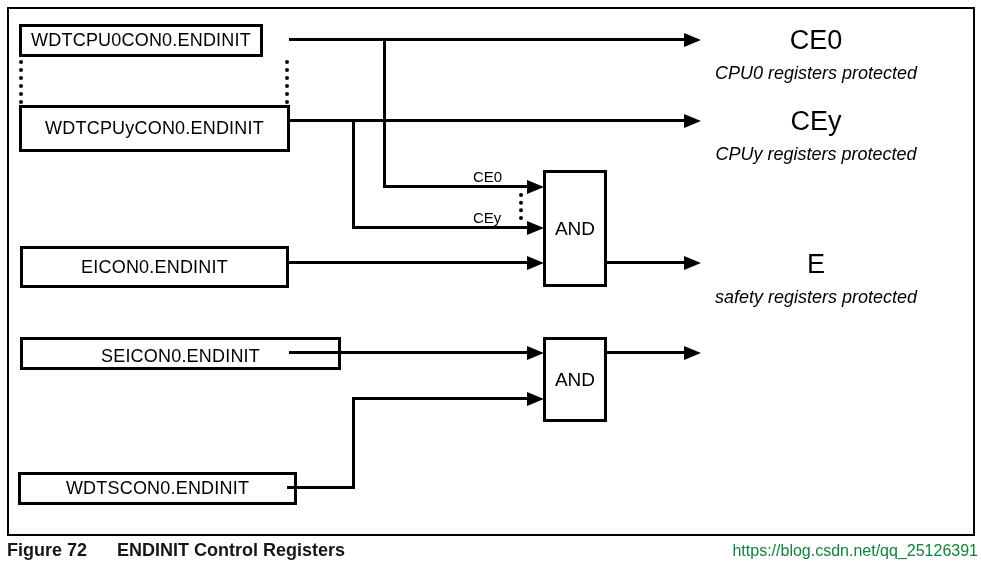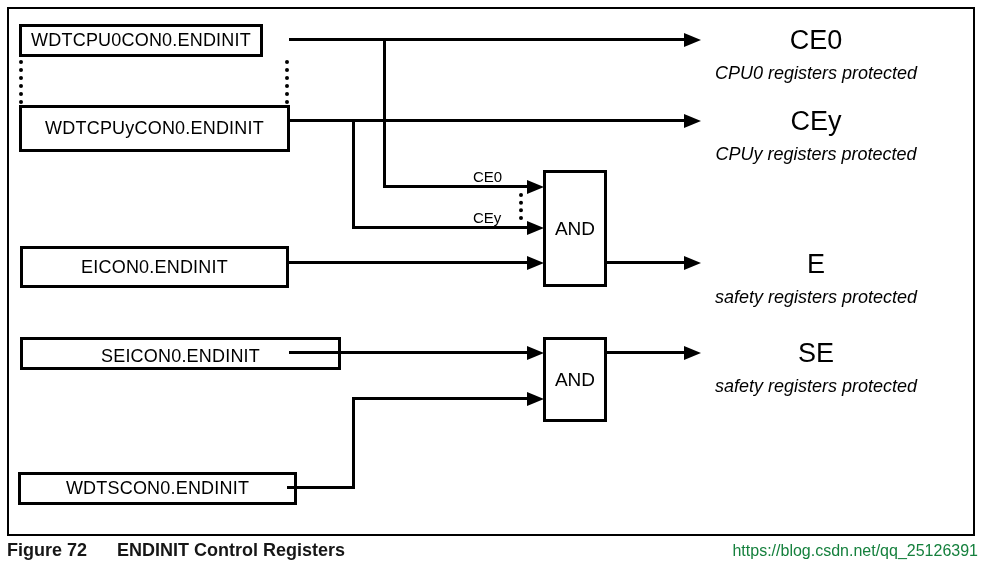--- a/index.html
+++ b/index.html
@@ -143,24 +143,20 @@
     <div class="out-desc">CPU0 registers protected</div>
   </div>
   <div class="out-group og-2">
     <div class="out-signal">CEy</div>
     <div class="out-desc">CPUy registers protected</div>
   </div>
   <div class="out-group og-3">
     <div class="out-signal">E</div>
     <div class="out-desc">safety registers protected</div>
   </div>
-  <div class="out-group og-4">
-    <div class="out-signal">SE</div>
-    <div class="out-desc">safety registers protected</div>
-  </div>
 
   <div class="caption">
     <span class="fig-num">Figure 72</span><span>ENDINIT Control Registers</span>
   </div>
 
   <div class="watermark">https://blog.csdn.net/qq_25126391</div>
 
 </div>
 
 </body></html>

